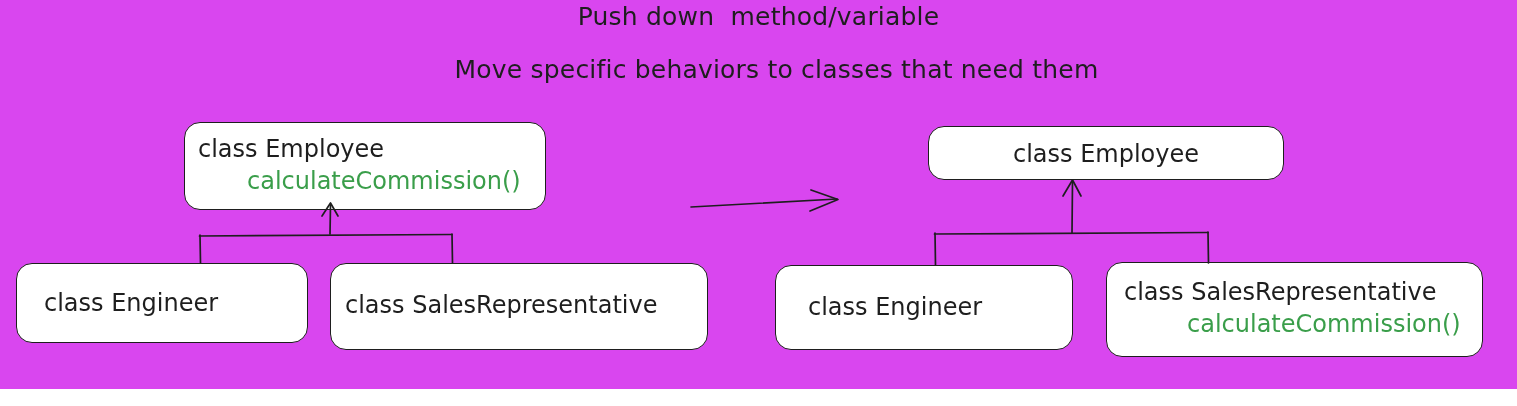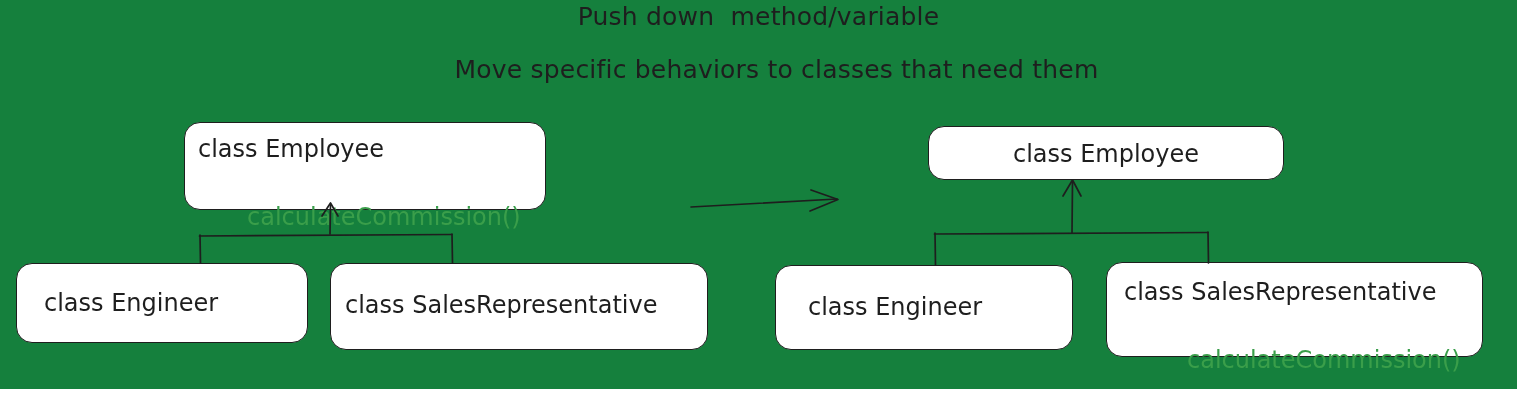--- a/index.html
+++ b/index.html
@@ -8,21 +8,21 @@
     padding: 0;
     background: #ffffff;
   }
   body {
     font-family: "DejaVu Sans", sans-serif;
   }
   #canvas {
     position: relative;
     width: 1517px;
     height: 389px;
-    background: #15803d;
+    background: #d946ef;
     overflow: hidden;
   }
   .heading {
     position: absolute;
     text-align: center;
     color: #1e1e1e;
     font-family: "DejaVu Sans", sans-serif;
     white-space: pre;
     letter-spacing: 0.2px;
   }
@@ -48,21 +48,20 @@
   }
   .box-line {
     position: absolute;
     color: #1e1e1e;
     font-size: 24px;
     font-family: "DejaVu Sans", sans-serif;
     white-space: nowrap;
   }
   .box-line.method {
     color: #3a9e4a;
-    margin-top: 36px;
   }
   .box-line.centered {
     left: 0;
     width: 100%;
     text-align: center;
   }
   svg.overlay {
     position: absolute;
     left: 0;
     top: 0;

